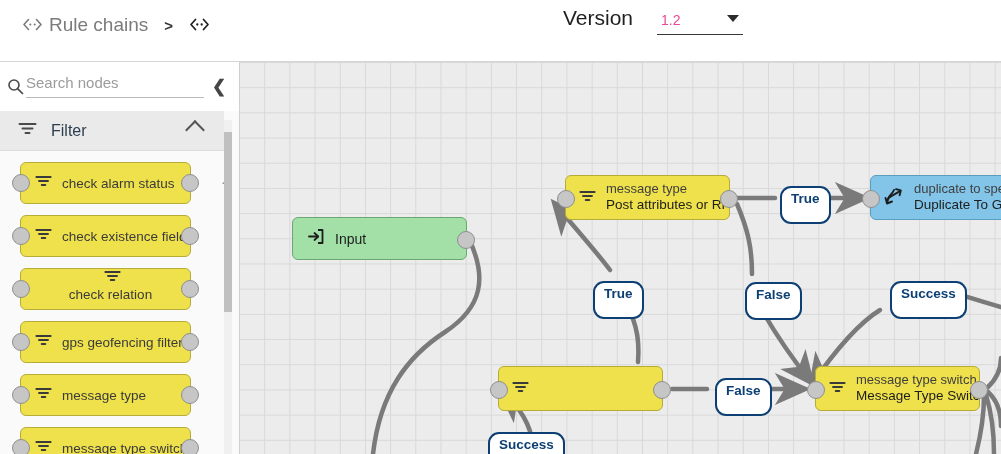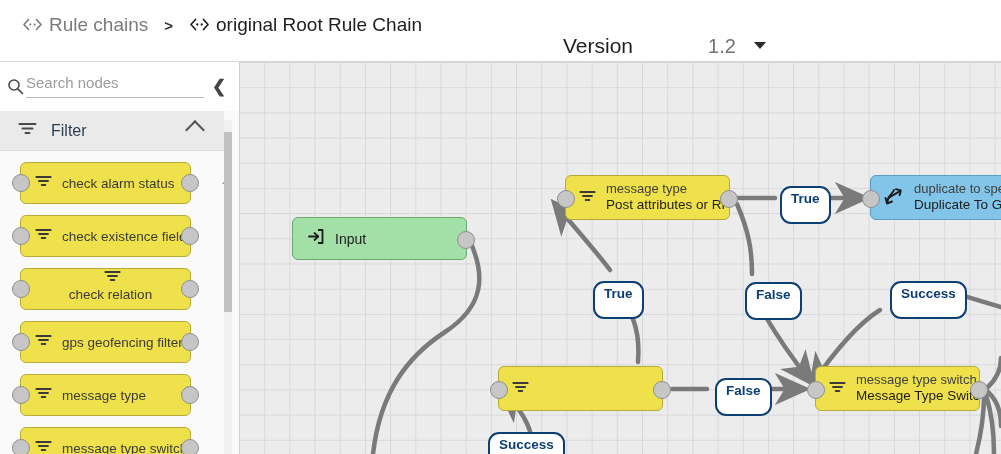--- a/index.html
+++ b/index.html
@@ -31,33 +31,33 @@
   }
   .bc-current {
     display: inline-flex; align-items: center; gap: 7px;
     color: #1f1f1f;
   }
   .bc-sep { color: #333; font-size: 15px; font-weight: bold; margin: 0 16px; }
   .chain-glyph { display:inline-block; width: 20px; height: 16px; position: relative; }
   .chain-glyph svg { display:block; }
 
   .version-wrap {
-    position: absolute; left: 563px; top: 34px;
+    position: absolute; left: 563px; top: 6px;
     display: flex; align-items: baseline; gap: 24px;
   }
   .version-label { font-size: 21px; color: #1f1f1f; }
   .version-select {
     position: relative;
     min-width: 78px;
     border-bottom: 1px solid #3a3a3a;
     padding: 0 4px 6px 4px;
     display: flex; align-items: center; justify-content: space-between;
     cursor: pointer;
   }
-  .version-value { font-size: 20px; color: #737373; margin-left: 47px; }
+  .version-value { font-size: 14px; color: #ec4899; }
   .caret-down {
     width: 0; height: 0; margin-left: 18px; margin-bottom: 3px;
     border-left: 6px solid transparent;
     border-right: 6px solid transparent;
     border-top: 7px solid #2b2b2b;
   }
 
   
   .leftpanel {
     position: absolute; left: 0; top: 62px; width: 240px; height: 392px;
@@ -215,21 +215,20 @@
 
       <span class="bc-current">
         <span class="chain-glyph">
           <svg width="21" height="15" viewBox="0 0 21 15">
             <path d="M6.5 2.5 L2 7.5 L6.5 12.5" fill="none" stroke="#1f1f1f" stroke-width="1.7" stroke-linecap="round" stroke-linejoin="round"></path>
             <path d="M14.5 2.5 L19 7.5 L14.5 12.5" fill="none" stroke="#1f1f1f" stroke-width="1.7" stroke-linecap="round" stroke-linejoin="round"></path>
             <circle cx="8.3" cy="7.5" r="1.15" fill="#1f1f1f"></circle>
             <circle cx="12.7" cy="7.5" r="1.15" fill="#1f1f1f"></circle>
           </svg>
         </span>
-        <span>original Root Rule Chain</span>
       </span>
     </div>
 
     <div class="version-wrap">
       <span class="version-label">Version</span>
       <span class="version-select">
         <span class="version-value">1.2</span>
         <span class="caret-down"></span>
       </span>
     </div>

